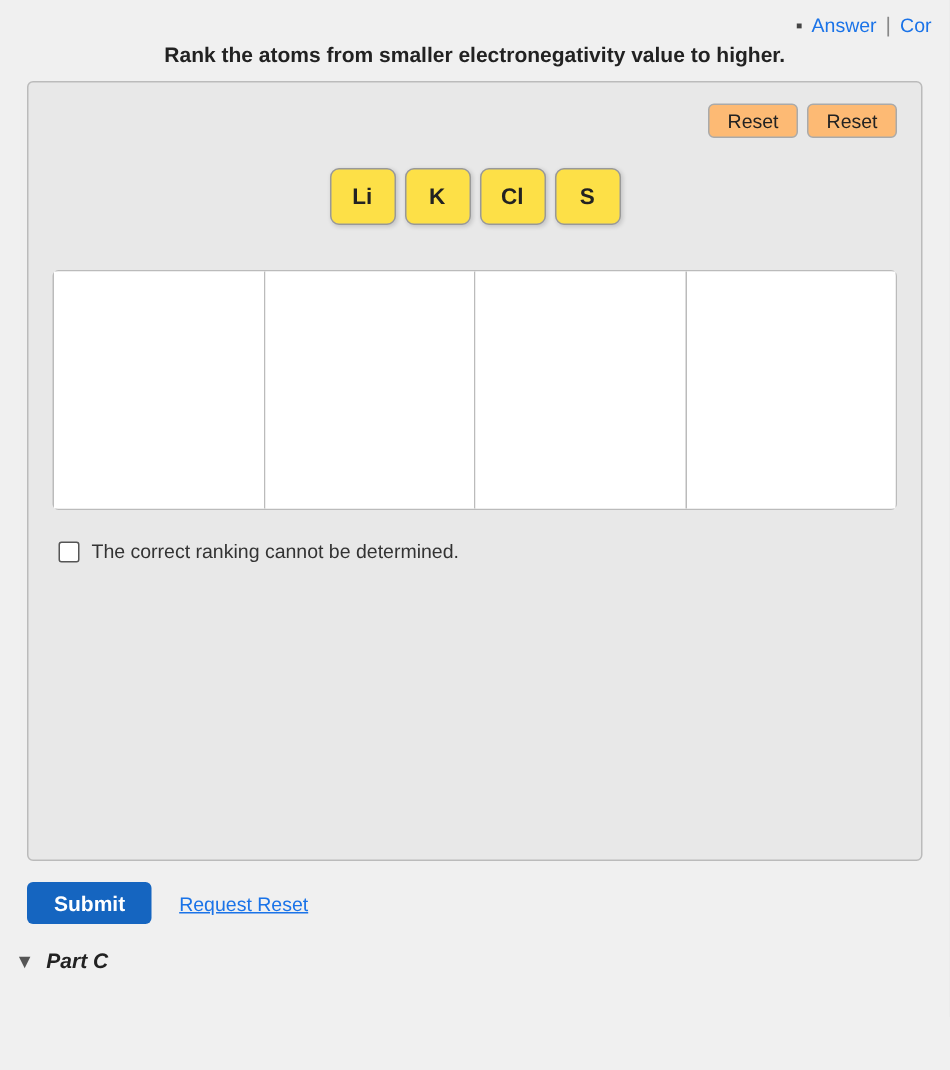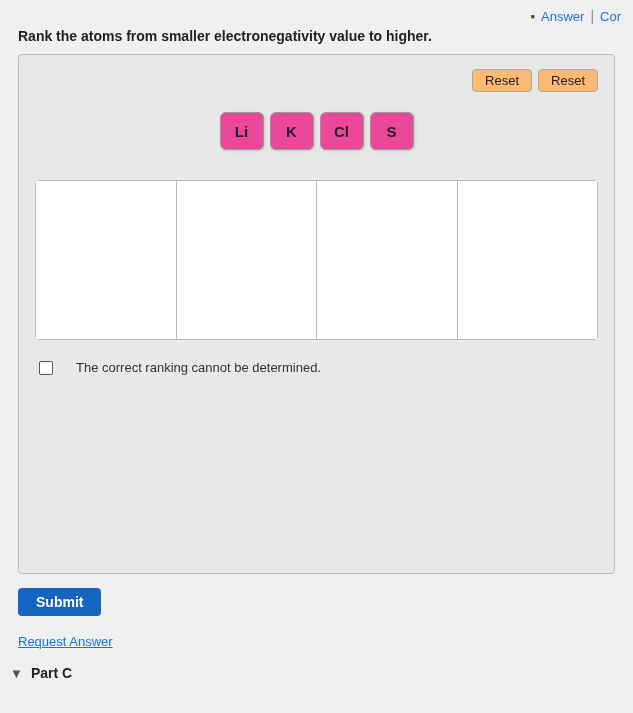--- a/index.html
+++ b/index.html
@@ -35,20 +35,21 @@
       font-size: 13px;
       text-decoration: none;
       cursor: pointer;
     }
 
     .instruction {
       font-size: 14px;
       font-weight: bold;
       color: #222;
       padding: 0 18px 10px 18px;
+      text-align: center;
     }
 
     .main-panel {
       margin: 0 18px;
       background: #e8e8e8;
       border: 1px solid #bbb;
       border-radius: 4px;
       padding: 14px 16px 16px 16px;
       min-height: 520px;
       position: relative;
@@ -74,21 +75,21 @@
     .atoms-row {
       display: flex;
       justify-content: center;
       gap: 6px;
       margin-bottom: 30px;
     }
 
     .atom-tile {
       width: 44px;
       height: 38px;
-      background: #ec4899;
+      background: #fde047;
       border: 1.5px solid #999;
       border-radius: 6px;
       display: flex;
       align-items: center;
       justify-content: center;
       font-size: 15px;
       font-weight: bold;
       color: #222;
       cursor: grab;
       box-shadow: 1px 1px 3px rgba(0,0,0,0.15);
@@ -114,21 +115,21 @@
       background: #fff;
     }
 
     .drop-zone:last-child {
       border-right: none;
     }
 
     .cannot-determine-row {
       display: flex;
       align-items: center;
-      gap: 23px;
+      gap: 8px;
       padding: 6px 4px 0 4px;
       text-align: center;
     }
 
     .cannot-determine-checkbox {
       width: 14px;
       height: 14px;
       border: 1.5px solid #555;
       background: #fff;
       display: inline-block;
@@ -137,24 +138,23 @@
       flex-shrink: 0;
     }
 
     .cannot-determine-label {
       font-size: 13px;
       color: #333;
     }
 
     .bottom-bar {
       display: flex;
-      align-items: flex-start;
+      align-items: center;
       gap: 18px;
       padding: 14px 18px 0 18px;
-      flex-direction: column;
     }
 
     .submit-btn {
       background: #1565c0;
       color: #fff;
       border: none;
       border-radius: 4px;
       padding: 6px 18px;
       font-size: 14px;
       font-weight: bold;
@@ -177,20 +177,21 @@
 
     .part-c-arrow {
       color: #555;
       font-size: 13px;
     }
 
     .part-c-label {
       font-size: 14px;
       font-weight: bold;
       color: #222;
+      font-style: italic;
     }
   </style>
 </head>
 <body>
 
 <div class="top-bar">
   <span style="font-size:13px;color:#444;">▪</span>
   <a class="top-bar-link">Answer</a>
   <span class="top-bar-divider">|</span>
   <a class="top-bar-link">Cor</a>
@@ -223,19 +224,19 @@
 
   <div class="cannot-determine-row">
     <span class="cannot-determine-checkbox"></span>
     <span class="cannot-determine-label">The correct ranking cannot be determined.</span>
   </div>
 
 </div>
 
 <div class="bottom-bar">
   <button class="submit-btn">Submit</button>
-  <a class="request-answer-link">Request Answer</a>
+  <a class="request-answer-link">Request Reset</a>
 </div>
 
 <div class="part-c-row">
   <span class="part-c-arrow">▼</span>
   <span class="part-c-label">Part C</span>
 </div>
 
 </body></html>

